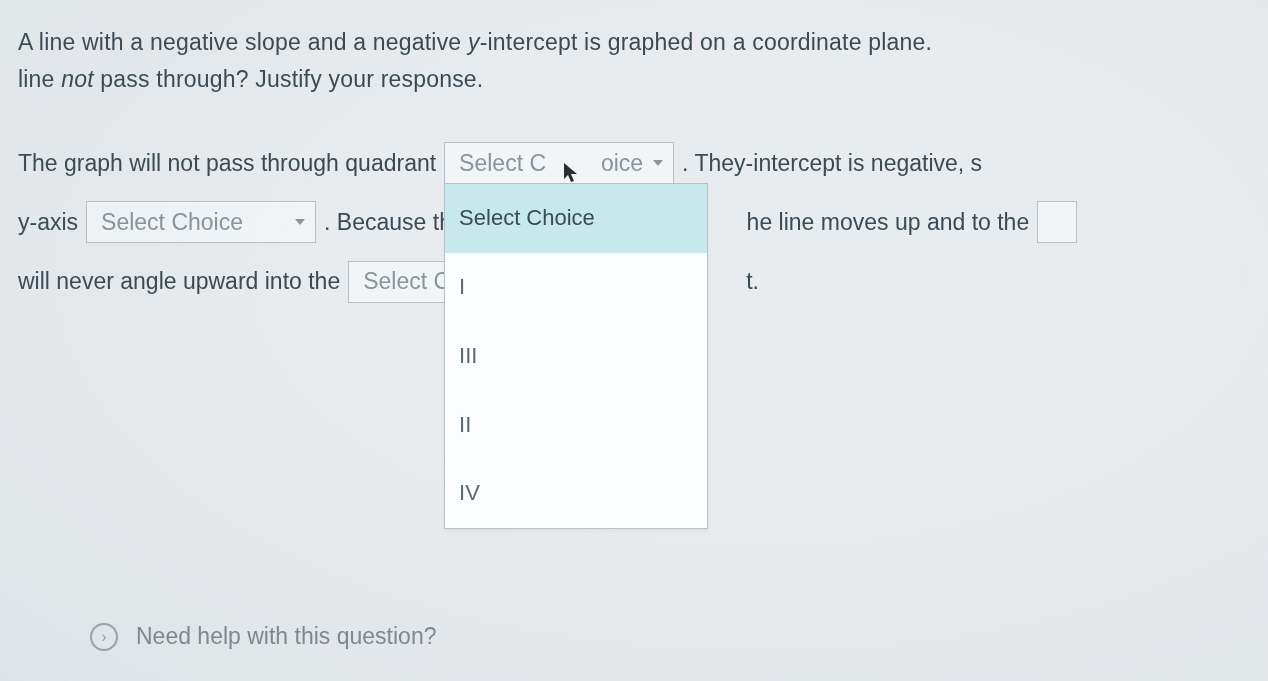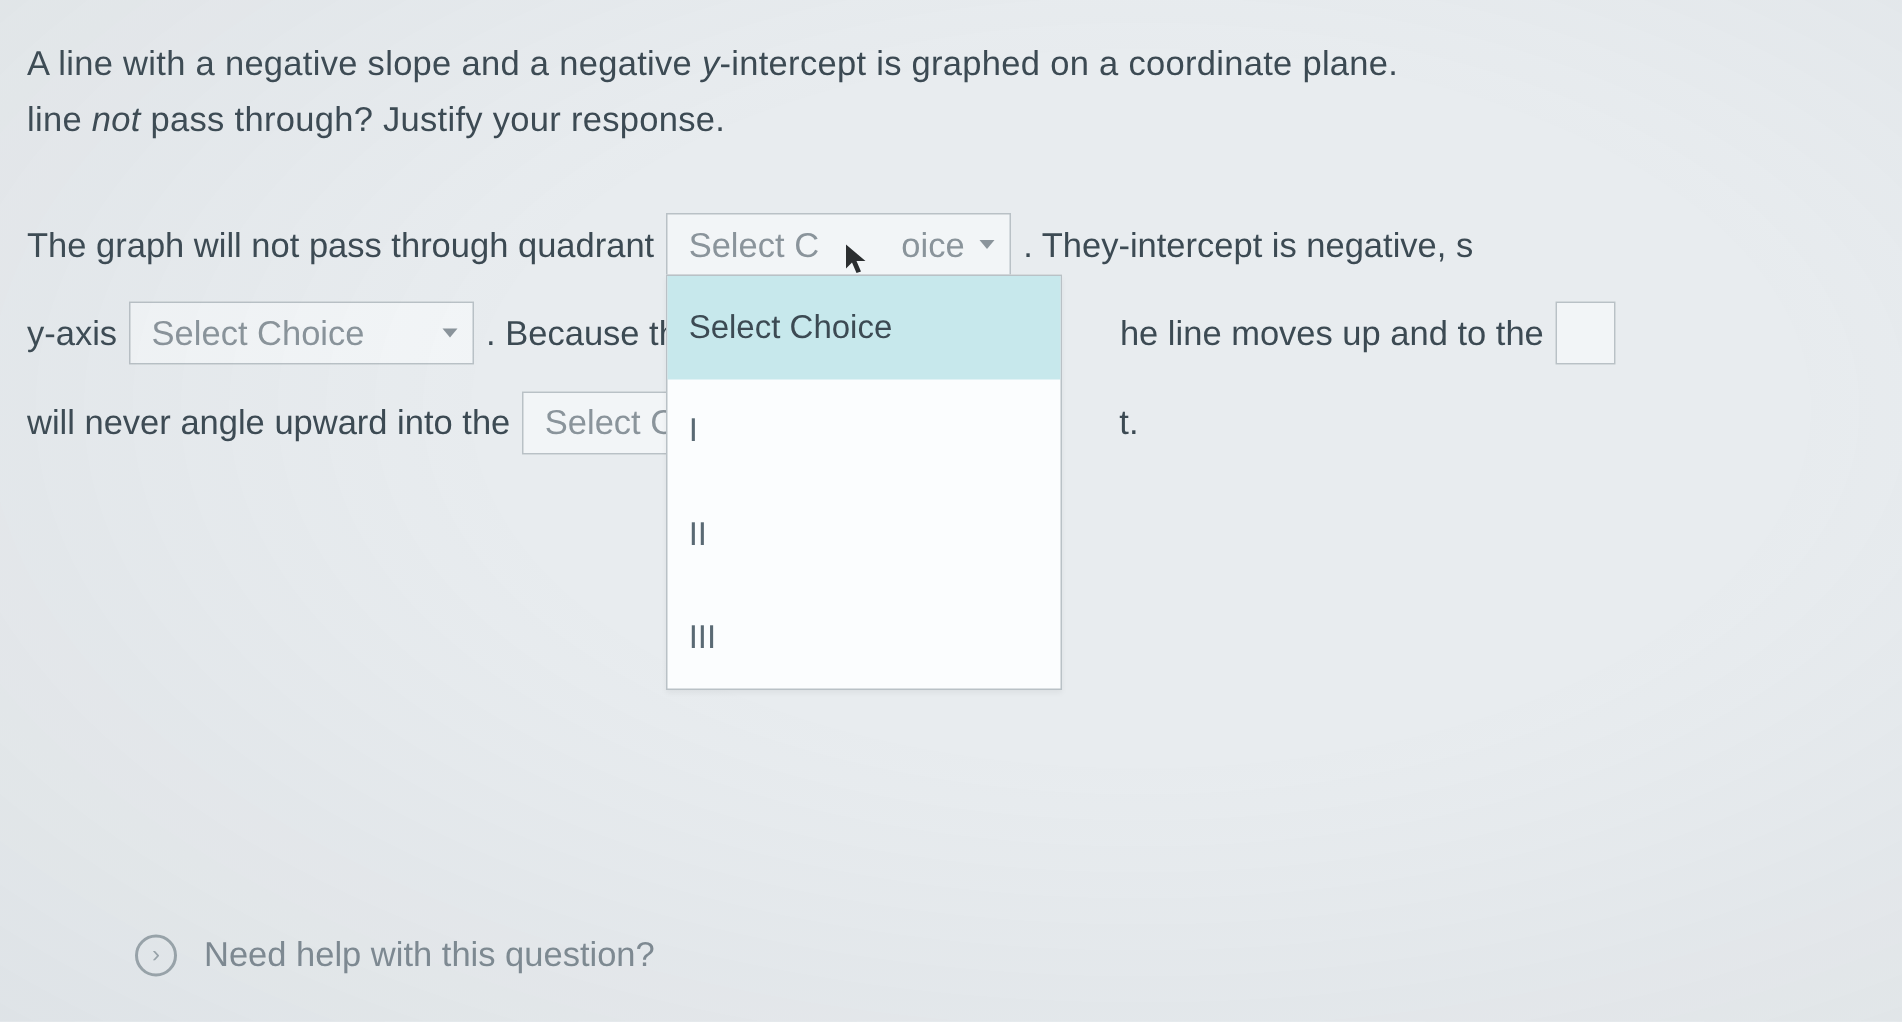--- a/index.html
+++ b/index.html
@@ -131,22 +131,23 @@
 
       <div class="cursor-arrow">
         <svg viewBox="0 0 18 22">
             <path d="M1 1 L1 17 L5 13 L8 20 L11 19 L8 12 L14 12 Z" fill="#2b2e30"></path>
           </svg>
       </div>
 
       <div class="dropdown-panel">
         <div class="dd-option highlight">Select Choice</div>
         <div class="dd-option">I</div>
+        <div class="dd-option">III</div>
         <div class="dd-option">II</div>
-        <div class="dd-option">III</div>
+        <div class="dd-option">IV</div>
       </div>
     </div>
     <span class="txt">. The </span>
       <span class="ital">y</span>
       <span class="txt">-intercept is negative, s</span>
   </div>
 
   <div class="answer-row">
     <span class="ital">y</span>
       <span class="txt">-axis</span>

